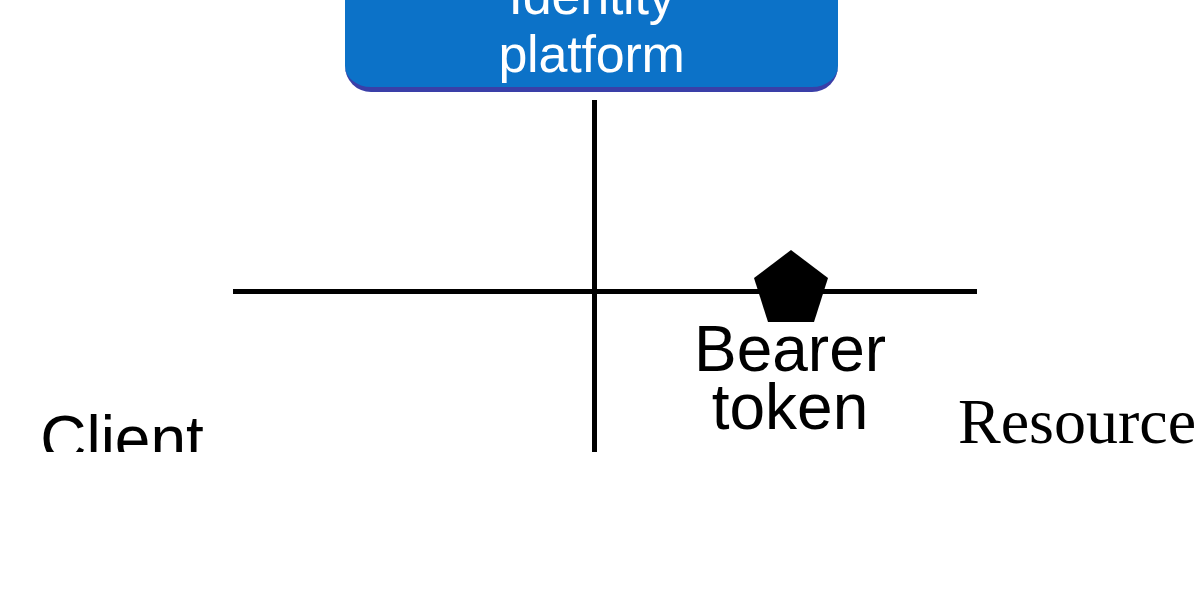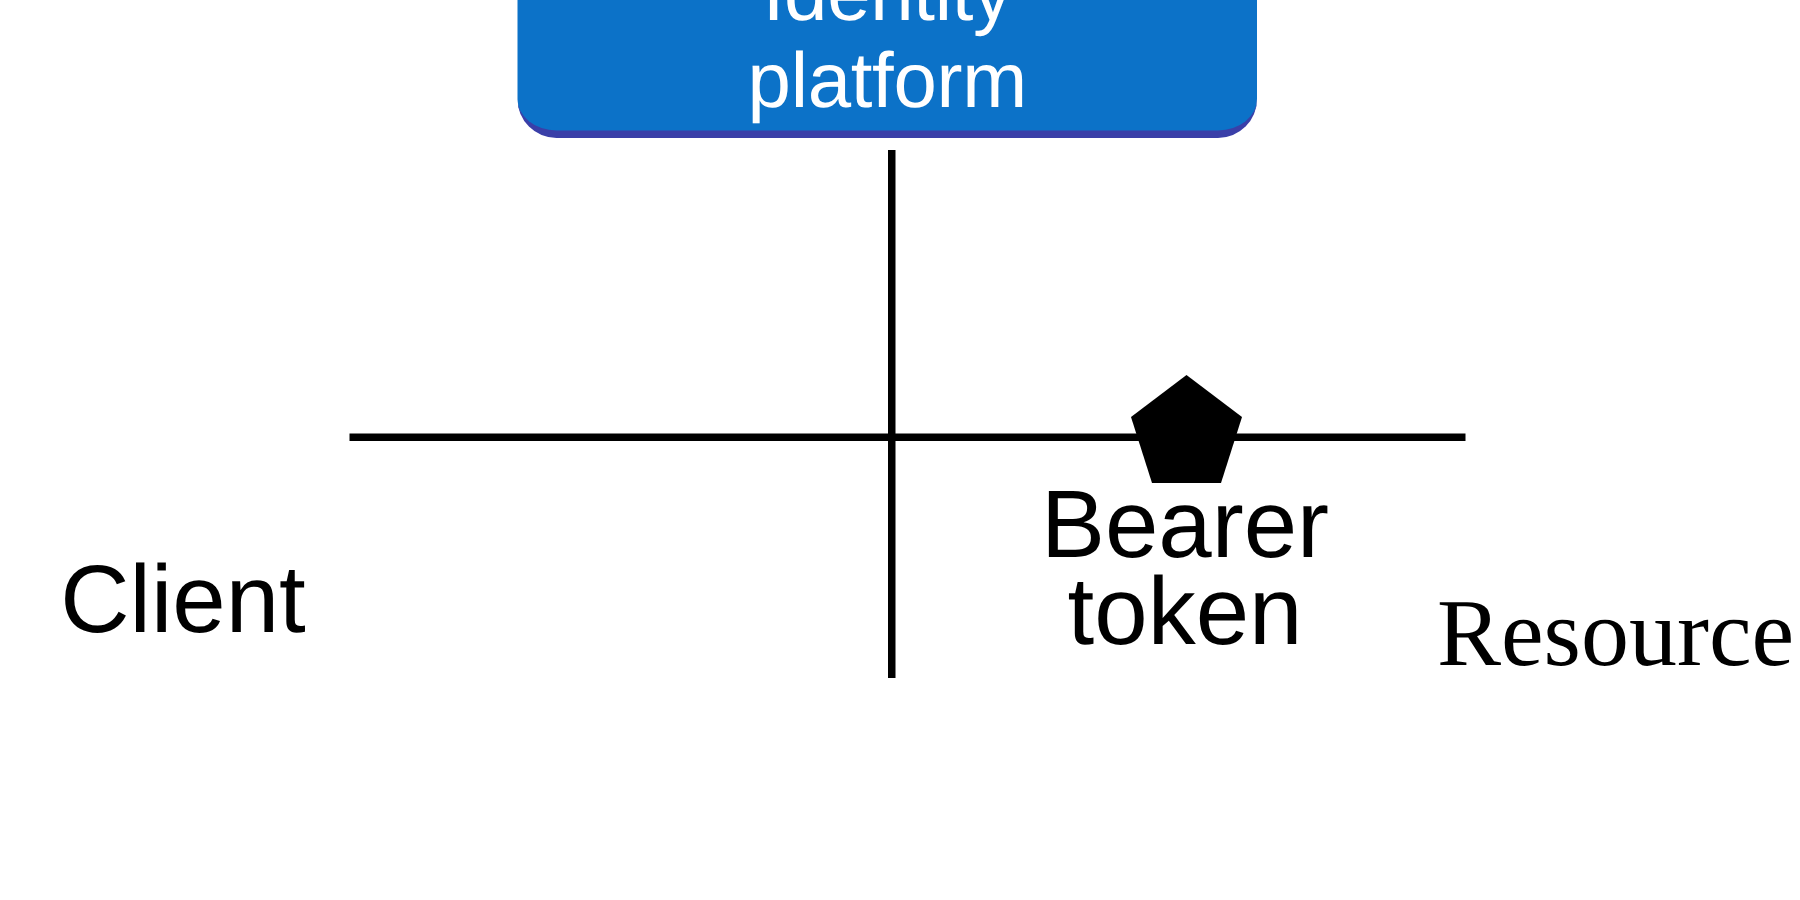--- a/index.html
+++ b/index.html
@@ -80,21 +80,21 @@
   .label {
     position: absolute;
     color: #000000;
     font-size: 64px;
     line-height: 58px;
     text-align: center;
     white-space: pre-line;
   }
   .label-client {
     left: 22px;
-    top: 370px;
+    top: 410px;
     width: 200px;
   }
   .label-bearer {
     left: 670px;
     top: 320px;
     width: 240px;
   }
   .label-resource {
     left: 957px;
     top: 393px;

